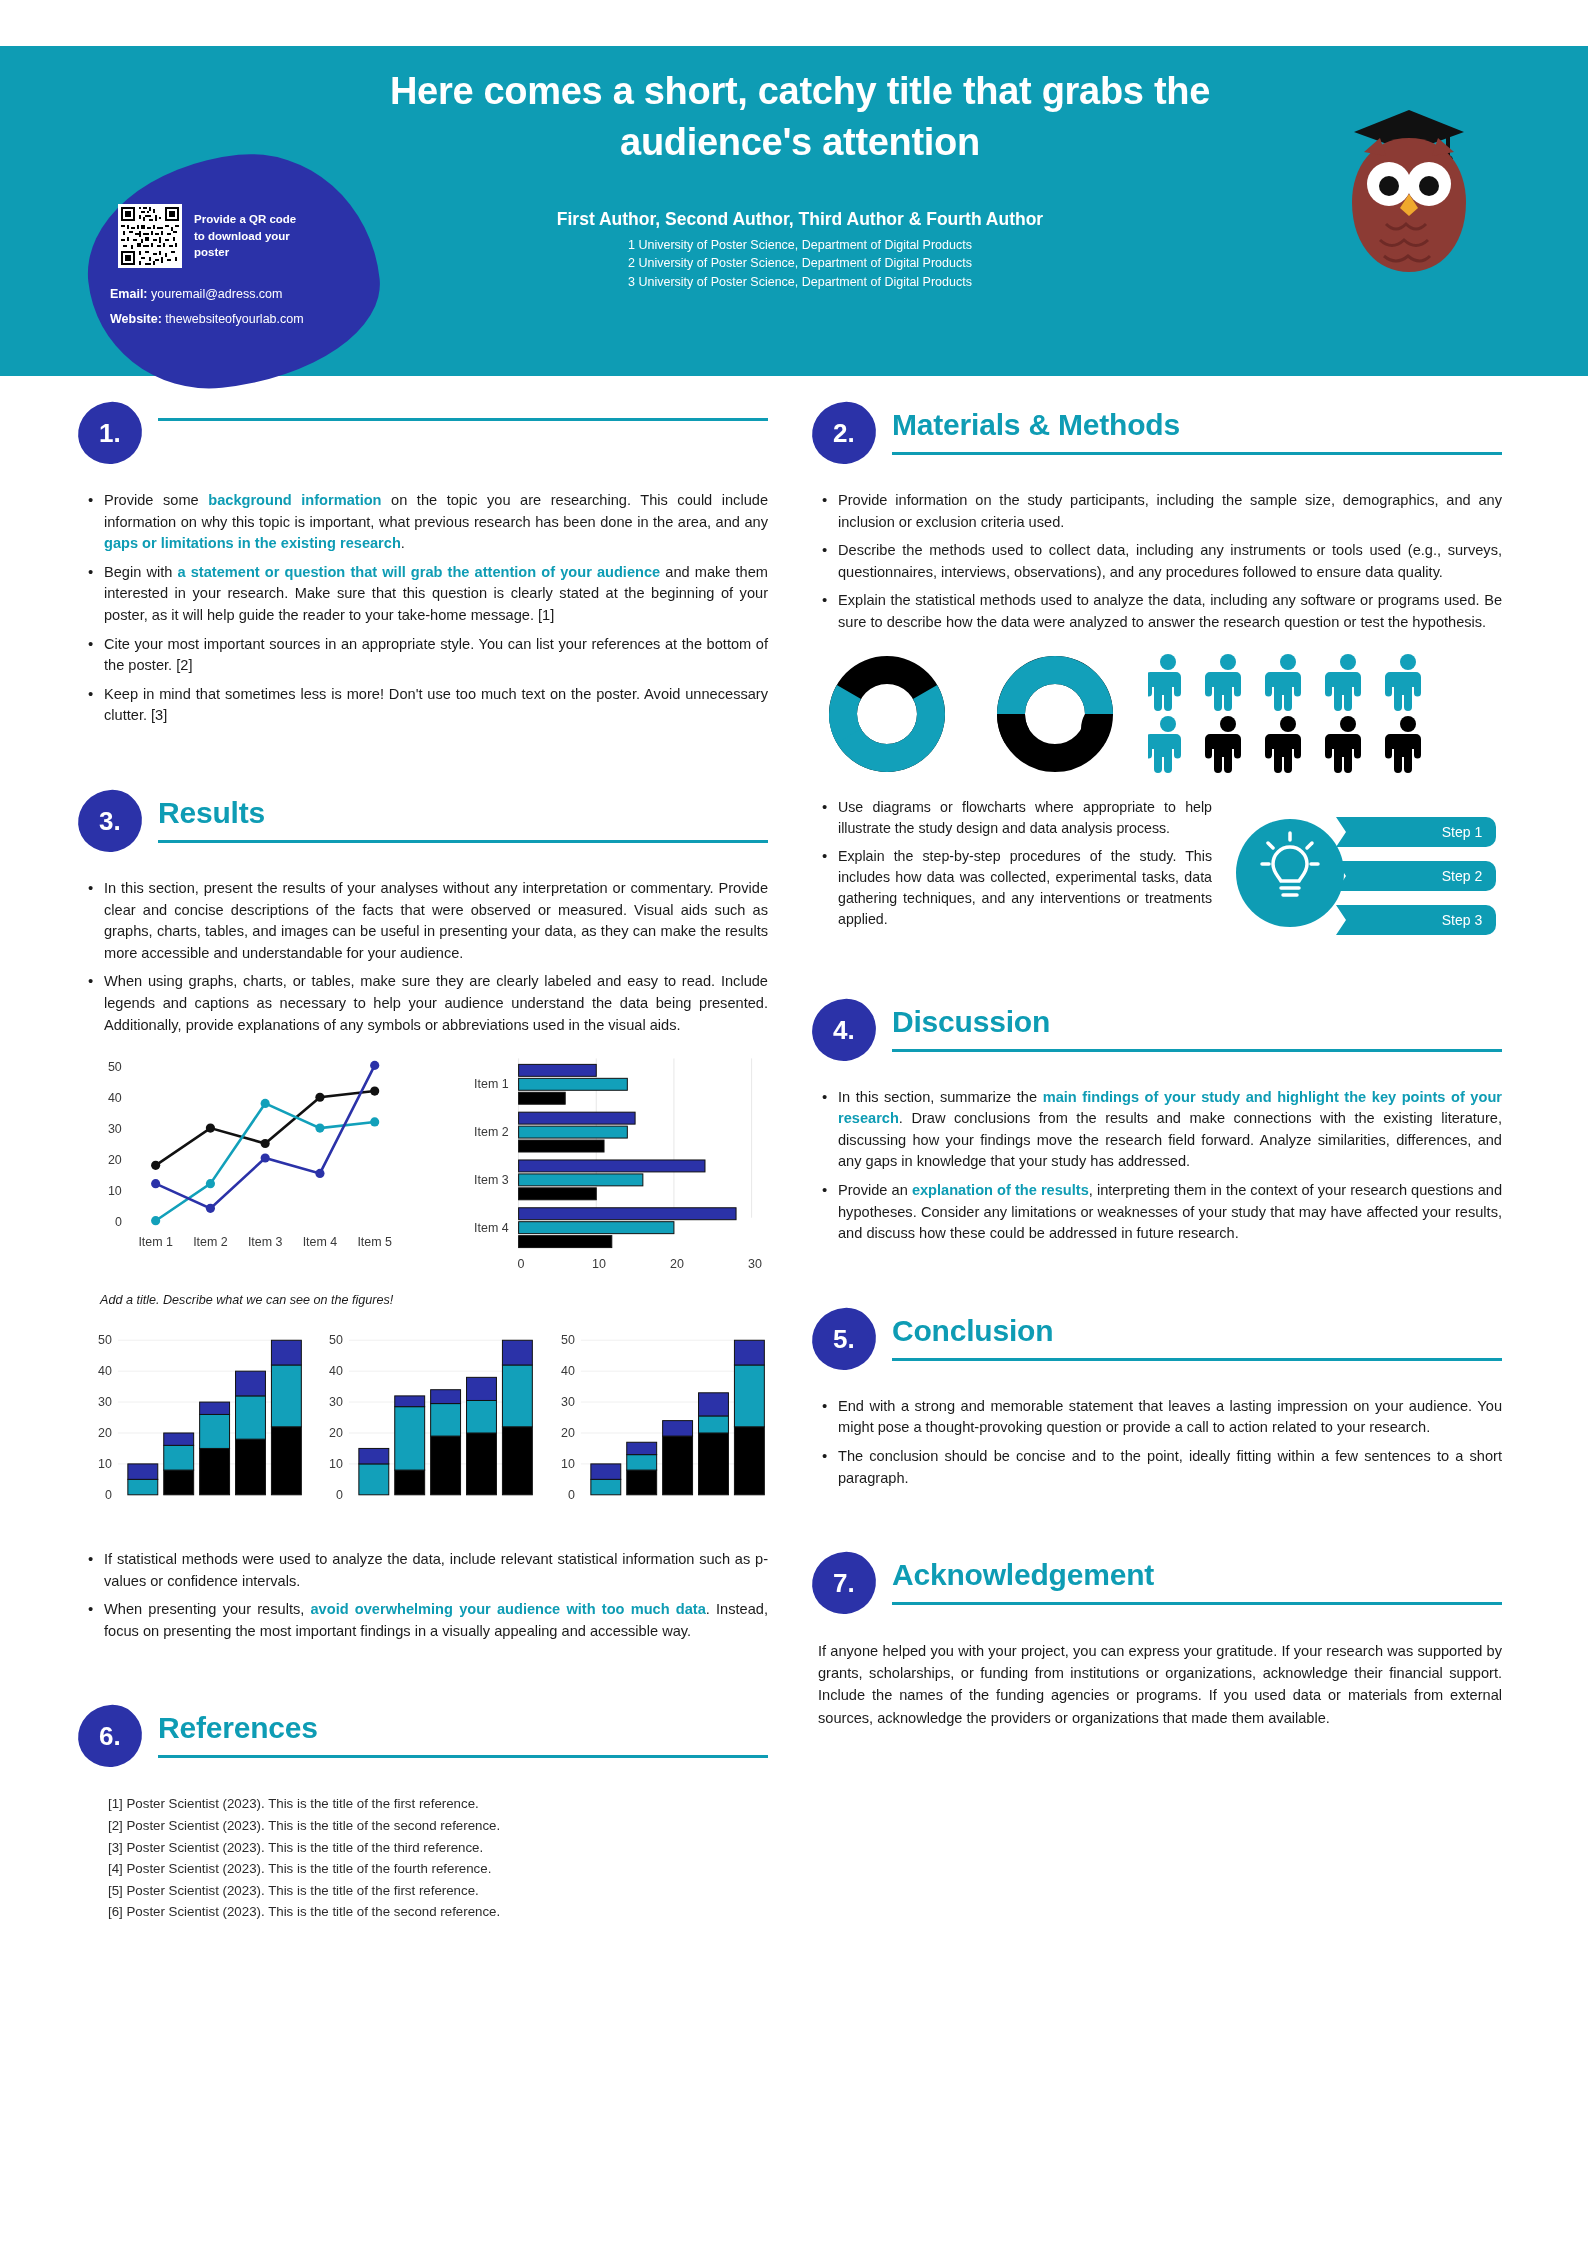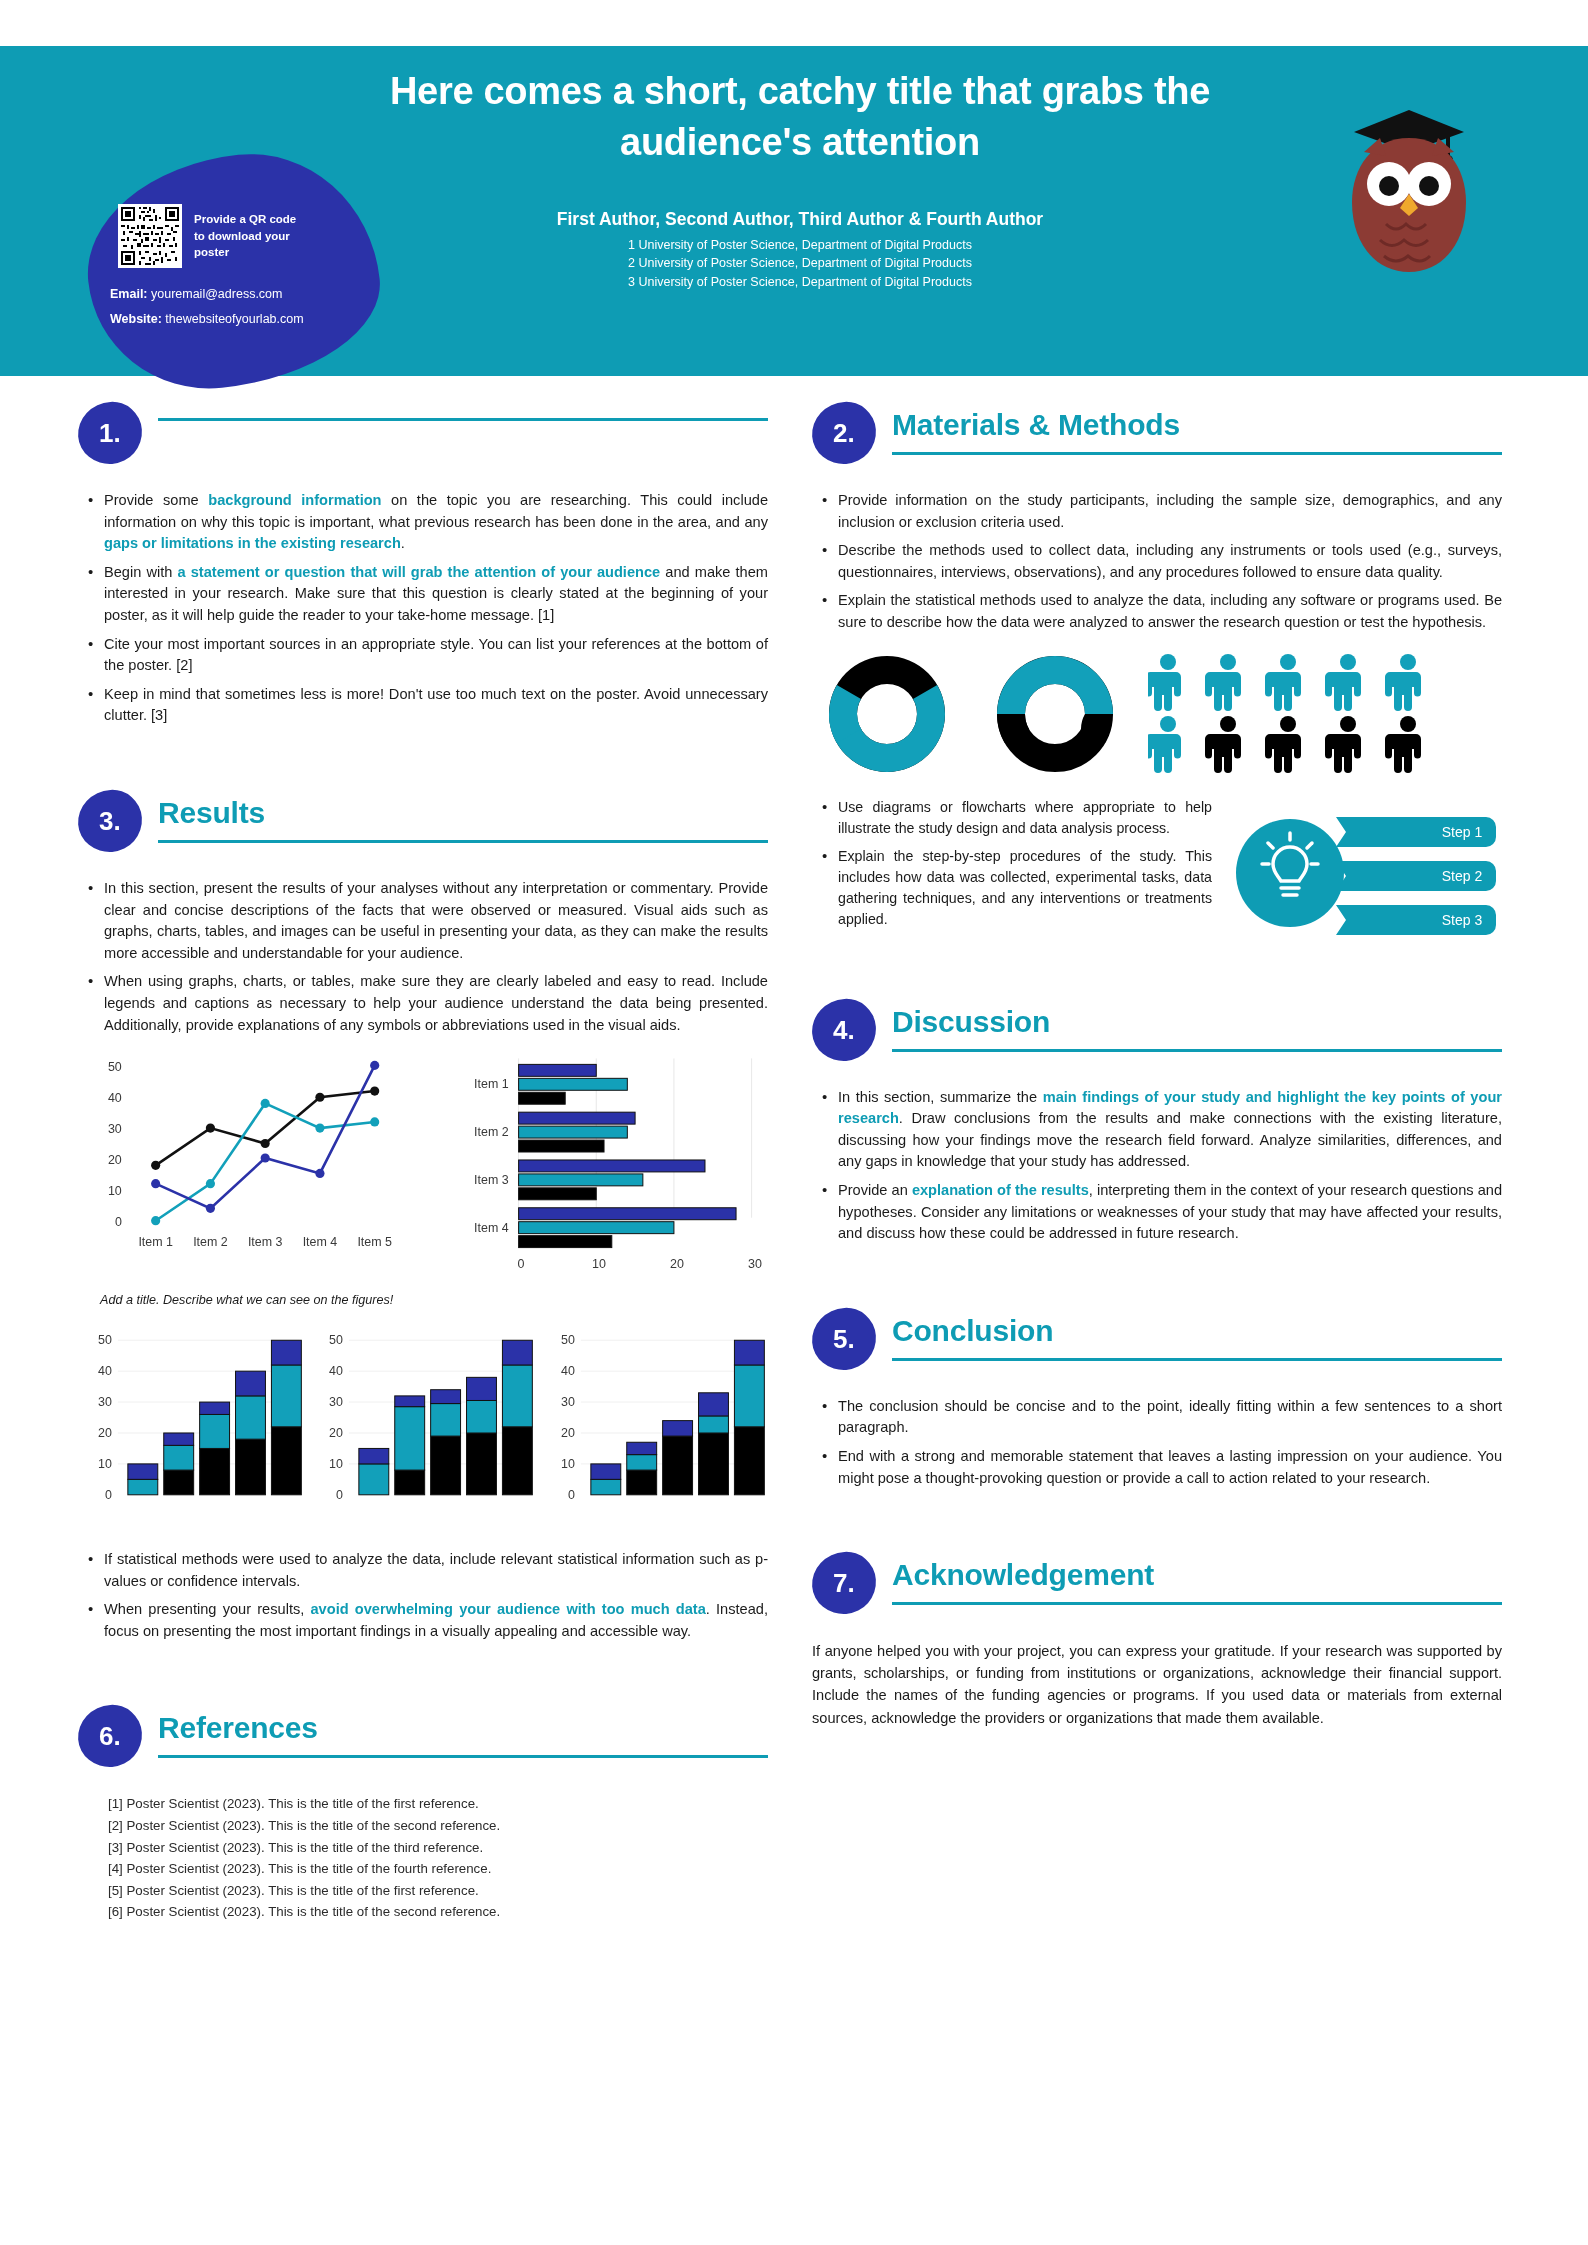--- a/index.html
+++ b/index.html
@@ -95,21 +95,21 @@
   
   .methods-graphics { display: flex; align-items: center; gap: 18px; margin: 18px 0 16px 0; }
   .methods-lower { display: flex; gap: 20px; align-items: flex-start; margin-top: 4px; }
   .methods-lower ul.bullets li { font-size: 14.2px; }
   .steps-svg { flex: 0 0 270px; margin-top: 10px; }
 
   
   .reflist { margin-left: 30px; }
   .reflist div { font-size: 13.3px; line-height: 1.62; color: #2b2b2b; }
 
-  .ack-text { margin-top: 6px; }
+  .ack-text { margin-left: 6px; margin-top: 6px; }
 </style>
 </head>
 <body>
 
 <div class="header">
 
   <div class="blob">
     <div class="blob-inner">
       <div class="qr-row">
         <div class="qr">
@@ -619,22 +619,22 @@
     <div class="sec-head">
       <div class="numblob">
           <span>5.</span>
         </div>
       <div class="sec-title-wrap">
         <div class="sec-title">Conclusion</div>
         <div class="rule"></div>
       </div>
     </div>
     <ul class="bullets">
+      <li>End with a strong and memorable statement that leaves a lasting impression on your audience. You might pose a thought-provoking question or provide a call to action related to your research.</li>
       <li>The conclusion should be concise and to the point, ideally fitting within a few sentences to a short paragraph.</li>
-      <li>End with a strong and memorable statement that leaves a lasting impression on your audience. You might pose a thought-provoking question or provide a call to action related to your research.</li>
     </ul>
 
     <div class="sec-gap"></div>
 
     <div class="sec-head">
       <div class="numblob">
           <span>7.</span>
         </div>
       <div class="sec-title-wrap">
         <div class="sec-title">Acknowledgement</div>

